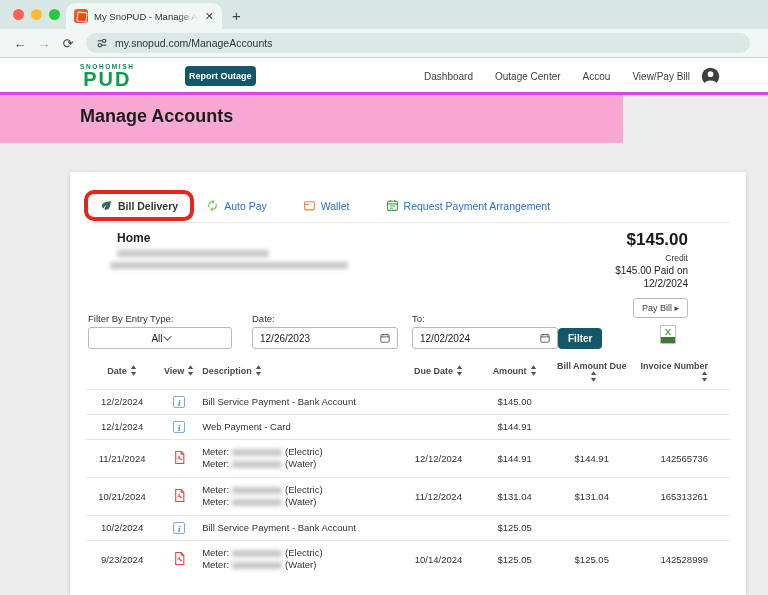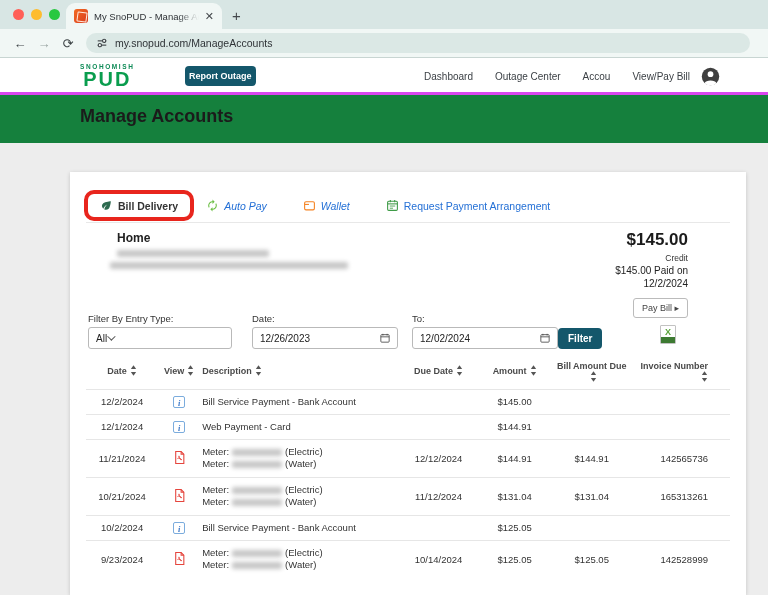--- a/index.html
+++ b/index.html
@@ -34,56 +34,56 @@
   .logo { position:absolute; left:80px; top:5px; text-align:center; }
   .logo-top { font-size:6.5px; font-weight:bold; letter-spacing:1.6px; color:#0d8a56; }
   .logo-main { font-size:20px; font-weight:800; letter-spacing:2px; color:#0a9d4e; line-height:.95; }
   .report-btn { position:absolute; left:185px; top:8px; background:#14576b; color:#fff; font-size:9px;
     font-weight:bold; border:none; border-radius:4px; padding:5px 4px; }
   .topnav { position:absolute; right:46px; top:0; height:37px; display:flex; align-items:center; gap:22px; }
   .topnav a { font-size:10px; color:#3a3f44; text-decoration:none; }
   .avatar { position:absolute; right:48px; top:9px; width:19px; height:19px; }
 
   
-  .titlebar { position:absolute; top:95px; left:0; width:768px; height:48px; background:#15803d; }
+  .titlebar { position:absolute; top:95px; left:0; width:623px; height:48px; background:#f9a8d4; }
   .titlebar h1 { position:absolute; left:80px; top:11px; font-size:18px; color:#1b1b1b; }
 
   
   .graybg { position:absolute; top:143px; left:0; width:768px; height:452px; background:#ededed; }
   .card { position:absolute; top:172px; left:70px; width:676px; height:423px; background:#fff;
     box-shadow:0 1px 4px rgba(0,0,0,.18); overflow:hidden; }
 
   
   .tabsrow { position:absolute; top:17px; left:16px; right:16px; height:33px; display:flex; align-items:center; }
   .ctab { display:flex; align-items:center; gap:5px; font-size:10.5px; color:#2470d6; cursor:pointer; }
   .ctab svg { flex:none; }
   .ctab-bill { position:relative; padding:8px 14px; margin-right:14px; color:#333; font-weight:bold; }
   .annotation { position:absolute; inset:-1px -2px; border:4.5px solid #e8251d; border-radius:10px; pointer-events:none; }
-  .ctab-gap { margin-right:36px;font-style:italic; }
+  .ctab-gap { margin-right:36px; }
   .tabs-divider { position:absolute; top:50px; left:16px; right:16px; border-bottom:1px solid #e8e8e8; }
 
   
   .acct-name { position:absolute; top:59px; left:47px; font-size:12px; font-weight:bold; color:#222; }
   .chip { display:inline-block; background:#c6c6c6; border-radius:2px; filter:blur(2px); vertical-align:middle; }
   .addr1 { position:absolute; top:78px; left:47px; width:152px; height:7px; }
   .addr2 { position:absolute; top:90px; left:40px; width:238px; height:7px; }
   .acct-links { position:absolute; top:58px; left:282px; display:flex; flex-direction:column; gap:7px; }
   .alink { display:flex; align-items:center; gap:7px; font-size:10px; color:#2470d6; text-decoration:none; }
   .acct-right { position:absolute; top:58px; right:58px; text-align:right; }
   .balance { font-size:17px; font-weight:bold; color:#1b1b1b; }
   .credit { font-size:8.5px; color:#333; margin-top:3px; }
   .paidline { font-size:10px; color:#222; margin-top:2px; }
   .paybill { margin-top:9px; background:#fff; border:1px solid #bbb; border-radius:3px; font-size:9px;
     color:#444; padding:4px 8px; }
 
   
   .flabel { position:absolute; font-size:9.5px; color:#333; top:141px; }
   .fctrl { position:absolute; top:155px; height:22px; border:1px solid #b9b9b9; border-radius:3px;
     background:#fff; font-size:10px; color:#222; display:flex; align-items:center; padding:0 7px; }
-  .selbox { left:18px; width:144px; justify-content:flex-start; }
+  .selbox { left:18px; width:144px; justify-content:center; }
   .chev { width:6px; height:6px; border-right:1.5px solid #555; border-bottom:1.5px solid #555;
     transform:rotate(45deg) translateY(-2px); }
   .datein { border:none; outline:none; font-size:10px; color:#222; flex:1; width:100%;
     font-family:"Liberation Sans",sans-serif; background:transparent; }
   .fromwrap { left:182px; width:146px; }
   .towrap { left:342px; width:146px; }
   .filterbtn { position:absolute; left:488px; top:156px; background:#14576b; color:#fff; border:none;
     border-radius:4px; font-size:10px; font-weight:bold; padding:5px 10px; }
   .excel { position:absolute; left:590px; top:153px; width:16px; height:19px; background:#fff;
     border:1px solid #c2c2c2; border-radius:1px; }

